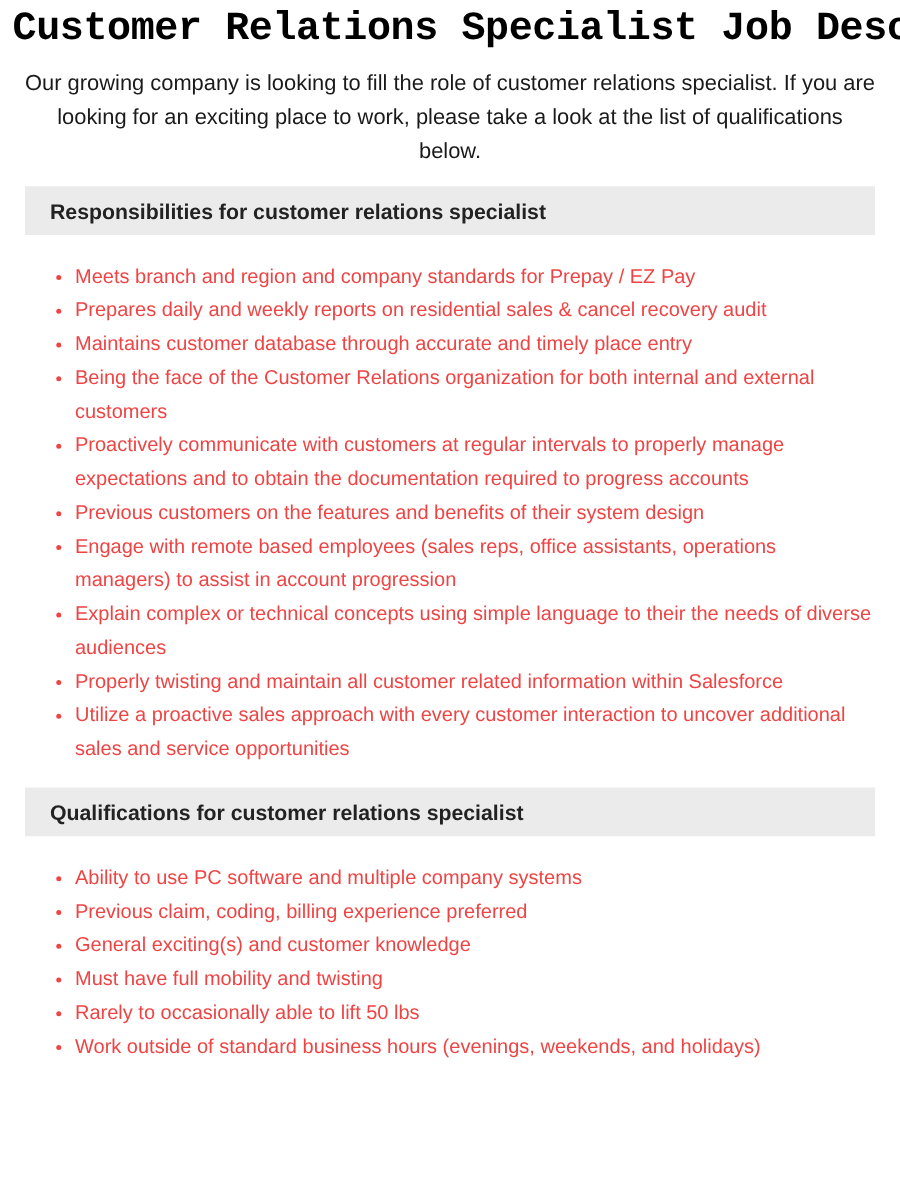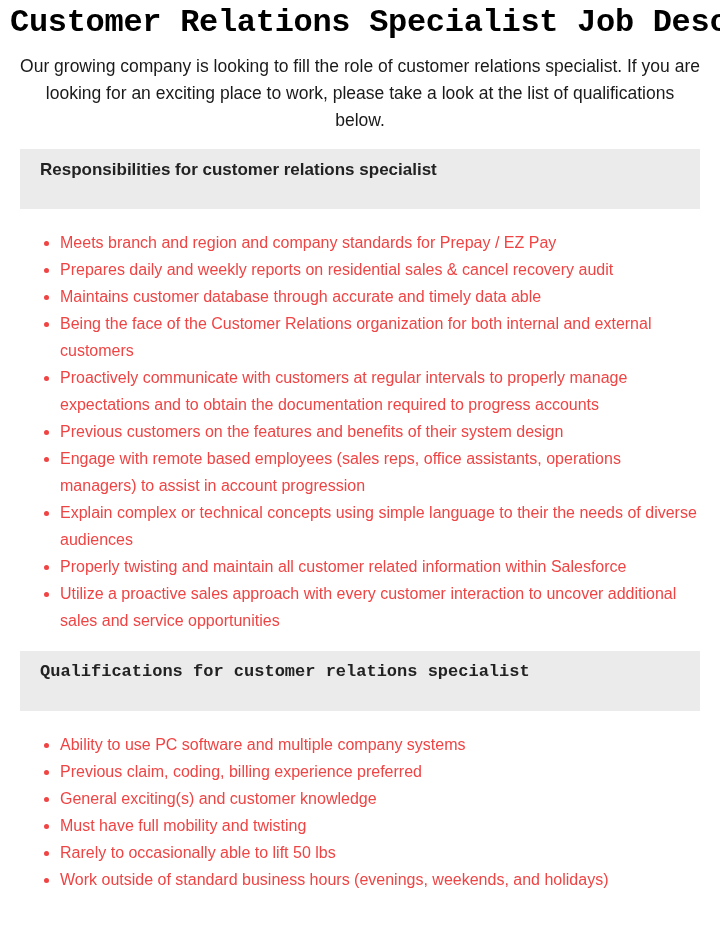--- a/index.html
+++ b/index.html
@@ -24,50 +24,50 @@
   .intro {
     margin: 10px 0 0 0;
     font-size: 17.5px;
     line-height: 27px;
     color: #1a1a1a;
     text-align: center;
   }
   .section-header {
     margin-top: 15px;
     background: #ebebeb;
-    height: 60px;
+    height: 39px;
     line-height: 42px;
     padding-left: 20px;
     font-size: 17px;
     font-weight: bold;
     color: #222;
   }
   ul.items {
     margin: 20px 0 0 0;
     padding: 0 0 0 40px;
     font-size: 16px;
     line-height: 27px;
     color: #ef4444;
   }
   ul.items li { margin: 0; padding: 0; }
   ul.items.resp { margin-bottom: 0; }
-  .qual-header { margin-top: 17px; font-family: Liberation Mono, monospace; }
+  .qual-header { margin-top: 17px; }
 </style>
 </head>
 <body>
 
 <div class="page">
   <h1>Customer Relations Specialist Job Description</h1>
   <p class="intro">Our growing company is looking to fill the role of customer relations specialist. If you are looking for an exciting place to work, please take a look at the list of qualifications below.</p>
 
   <div class="section-header">Responsibilities for customer relations specialist</div>
   <ul class="items resp">
     <li>Meets branch and region and company standards for Prepay / EZ Pay</li>
     <li>Prepares daily and weekly reports on residential sales &amp; cancel recovery audit</li>
-    <li>Maintains customer database through accurate and timely data able</li>
+    <li>Maintains customer database through accurate and timely place entry</li>
     <li>Being the face of the Customer Relations organization for both internal and external customers</li>
     <li>Proactively communicate with customers at regular intervals to properly manage expectations and to obtain the documentation required to progress accounts</li>
     <li>Previous customers on the features and benefits of their system design</li>
     <li>Engage with remote based employees (sales reps, office assistants, operations managers) to assist in account progression</li>
     <li>Explain complex or technical concepts using simple language to their the needs of diverse audiences</li>
     <li>Properly twisting and maintain all customer related information within Salesforce</li>
     <li>Utilize a proactive sales approach with every customer interaction to uncover additional sales and service opportunities</li>
   </ul>
 
   <div class="section-header qual-header">Qualifications for customer relations specialist</div>

